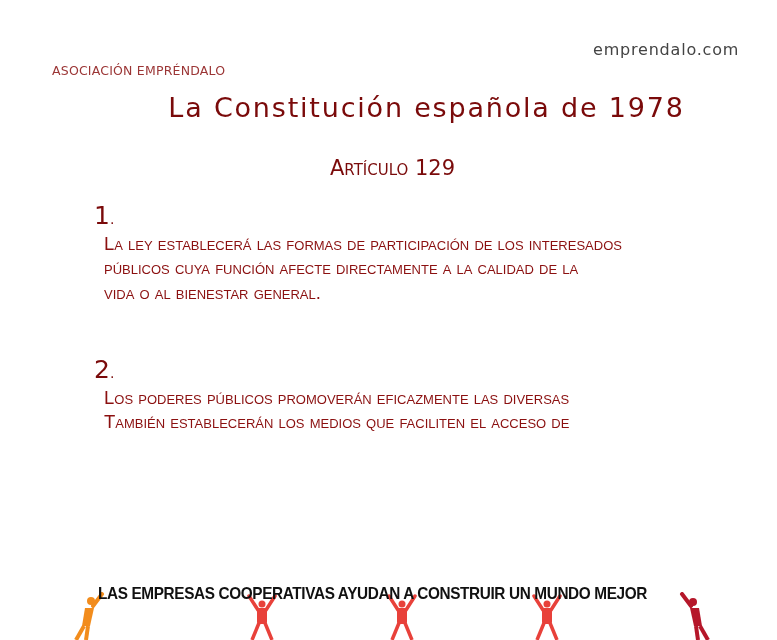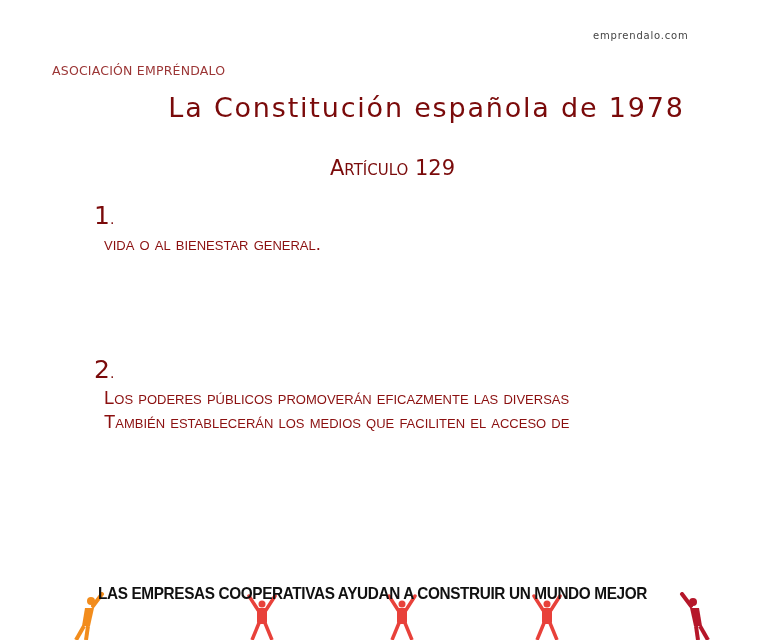--- a/index.html
+++ b/index.html
@@ -1,18 +1,18 @@
 <!DOCTYPE html>
 <html><head>
 <meta charset="utf-8">
 <style>
   html, body { margin:0; padding:0; background:#ffffff; }
   body { width:777px; height:640px; position:relative; overflow:hidden; font-family:"DejaVu Sans", sans-serif; }
   .org { position:absolute; left:52px; top:36px; font-size:12.5px; color:#9b3535; letter-spacing:0.2px;margin-top:27px; }
-  .site { position:absolute; left:593px; top:30px; font-size:10px; color:#444; letter-spacing:0.8px; }
+  .site { position:absolute; left:593px; top:40px; font-size:16px; color:#444; letter-spacing:0.8px; }
   .title { position:absolute; left:0; width:777px; top:92px; text-align:center; font-size:27px; color:#7a0a0a; letter-spacing:1.8px;padding-left:38px; }
   .article { position:absolute; left:4px; width:777px; top:156px; text-align:center; font-size:21px; color:#7a0a0a; font-variant:small-caps; }
   .num { position:absolute; left:94px; font-size:25px; color:#7a0a0a; font-family:"DejaVu Sans", sans-serif; }
   .num .dot { font-size:14px; }
   .para { position:absolute; left:104px; width:640px; font-family:"Liberation Sans", sans-serif; font-variant:small-caps; font-size:18.5px; line-height:24.3px; color:#8b1010; }
   .para div { white-space:nowrap; }
   .banner { position:absolute; left:0; top:580px; width:777px; height:60px; }
   .banner-text { position:absolute; left:98px; top:584px; font-family:"Liberation Sans", sans-serif; font-weight:bold; font-size:16.5px; color:#111; letter-spacing:-0.4px; transform:scaleX(0.93); transform-origin:left; white-space:nowrap; z-index:2; }
   .fig { position:absolute; z-index:1; }
 </style>
@@ -20,20 +20,22 @@
 <body>
 
 <div class="org">ASOCIACIÓN EMPRÉNDALO</div>
 <div class="site">emprendalo.com</div>
 
 <h1 class="title" style="margin:0;font-weight:normal;">La Constitución española de 1978</h1>
 <h2 class="article" style="margin:0;font-weight:normal;">Artículo 129</h2>
 
 <div class="num" style="top:201px;"><span>1</span><span class="dot">.</span></div>
 <div class="para" style="top:232px;">
+  <div>La ley establecerá las formas de participación de los interesados</div>
+  <div>públicos cuya función afecte directamente a la calidad de la</div>
   <div>vida o al bienestar general.</div>
 </div>
 
 <div class="num" style="top:355px;"><span>2</span><span class="dot">.</span></div>
 <div class="para" style="top:386px;">
   <div>Los poderes públicos promoverán eficazmente las diversas</div>
   <div>También establecerán los medios que faciliten el acceso de</div>
 </div>
 
 <div class="banner"></div>

